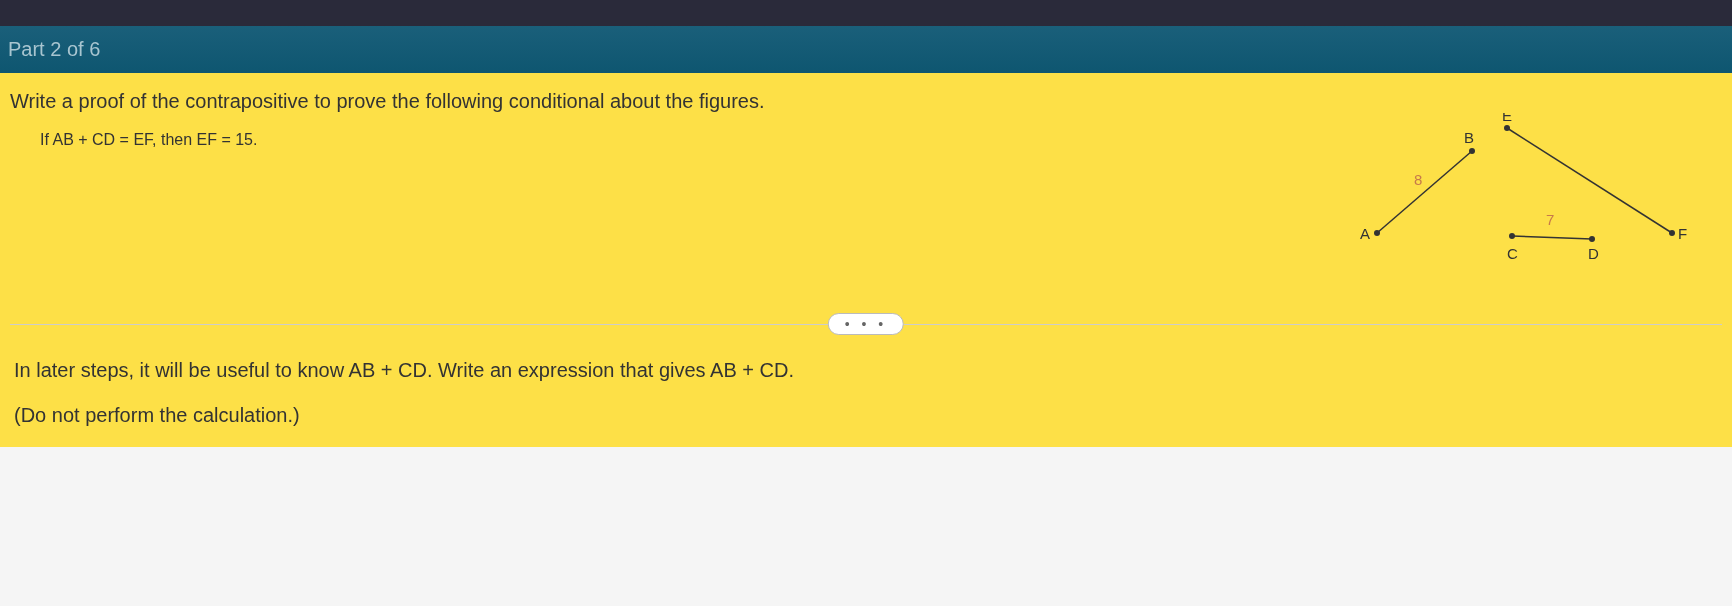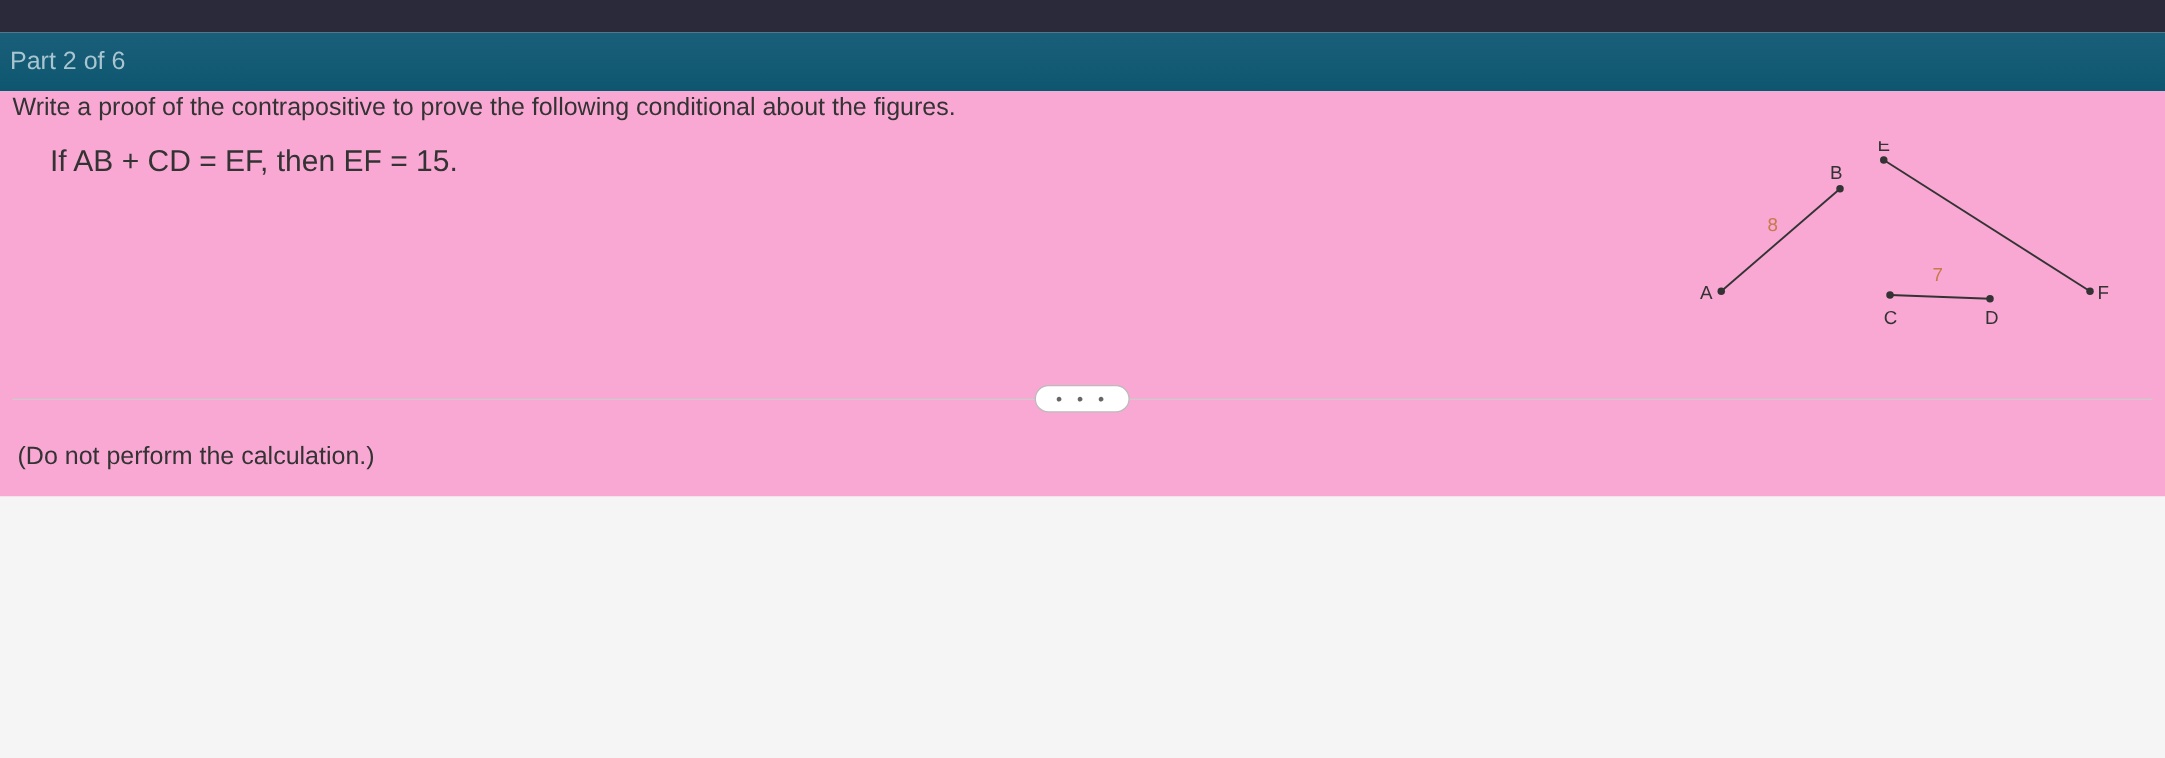--- a/index.html
+++ b/index.html
@@ -18,31 +18,31 @@
       background: #2a2a3a;
       height: 26px;
     }
     .part-header {
       background: linear-gradient(to bottom, #1a5f7a, #0e5670);
       color: #a8c5d0;
       padding: 12px 8px;
       font-size: 20px;
     }
     .content-area {
-      background: #f9a8d4;
-      padding: 2px 10px 10px 10px;
+      background: #fde047;
+      padding: 17px 10px 10px 10px;
       position: relative;
     }
     .instruction {
       font-size: 20px;
       color: #333;
       margin-bottom: 18px;
     }
     .conditional {
-      font-size: 24px;
+      font-size: 16px;
       color: #333;
       margin-left: 30px;
       margin-bottom: 10px;
     }
     .figure-area {
       position: absolute;
       right: 40px;
       top: 40px;
       width: 350px;
       height: 160px;
@@ -172,17 +172,18 @@
   </div>
 
   <div class="separator-row">
     <div class="separator-line"></div>
     <div class="ellipsis-pill">• • •</div>
   </div>
 
   <div class="lower-content">
 
 
+    <div class="later-steps">In later steps, it will be useful to know AB + CD. Write an expression that gives AB + CD.</div>
 
 
     <div class="hint-text">(Do not perform the calculation.)</div>
   </div>
 </div>
 
 </body></html>

